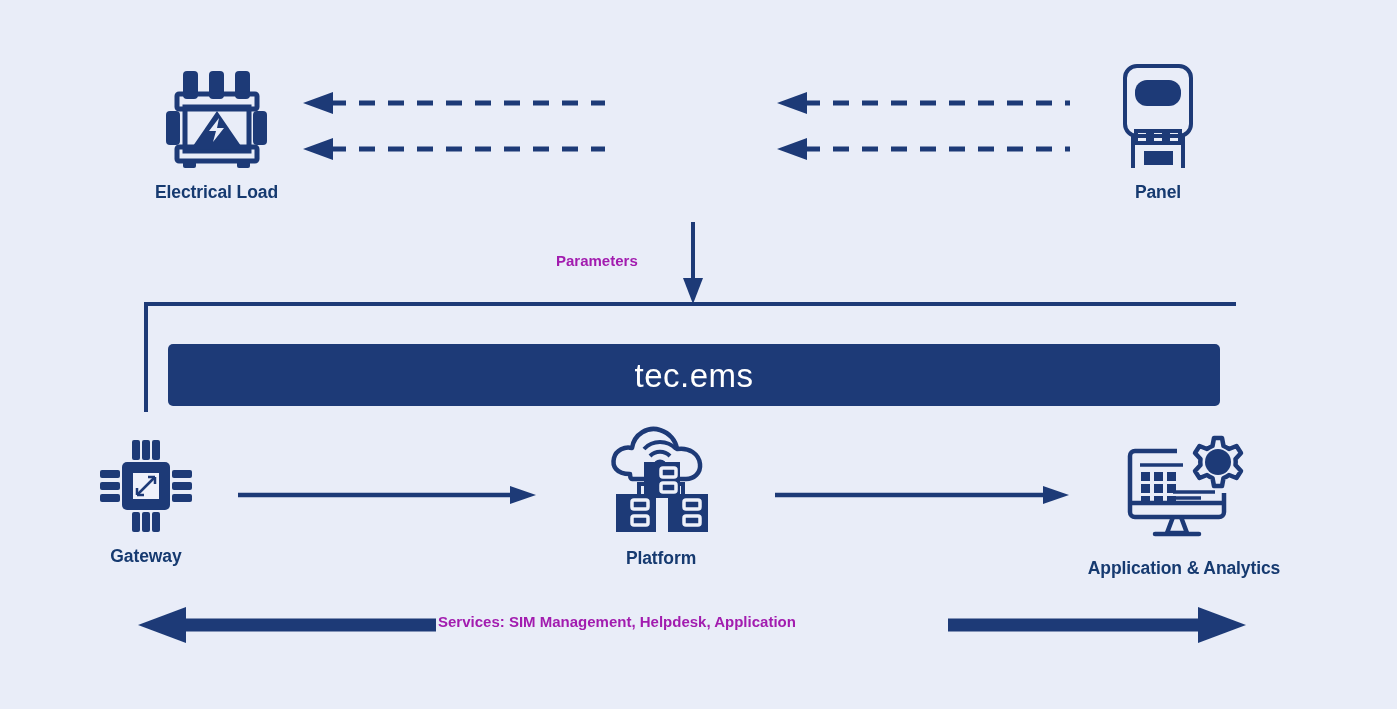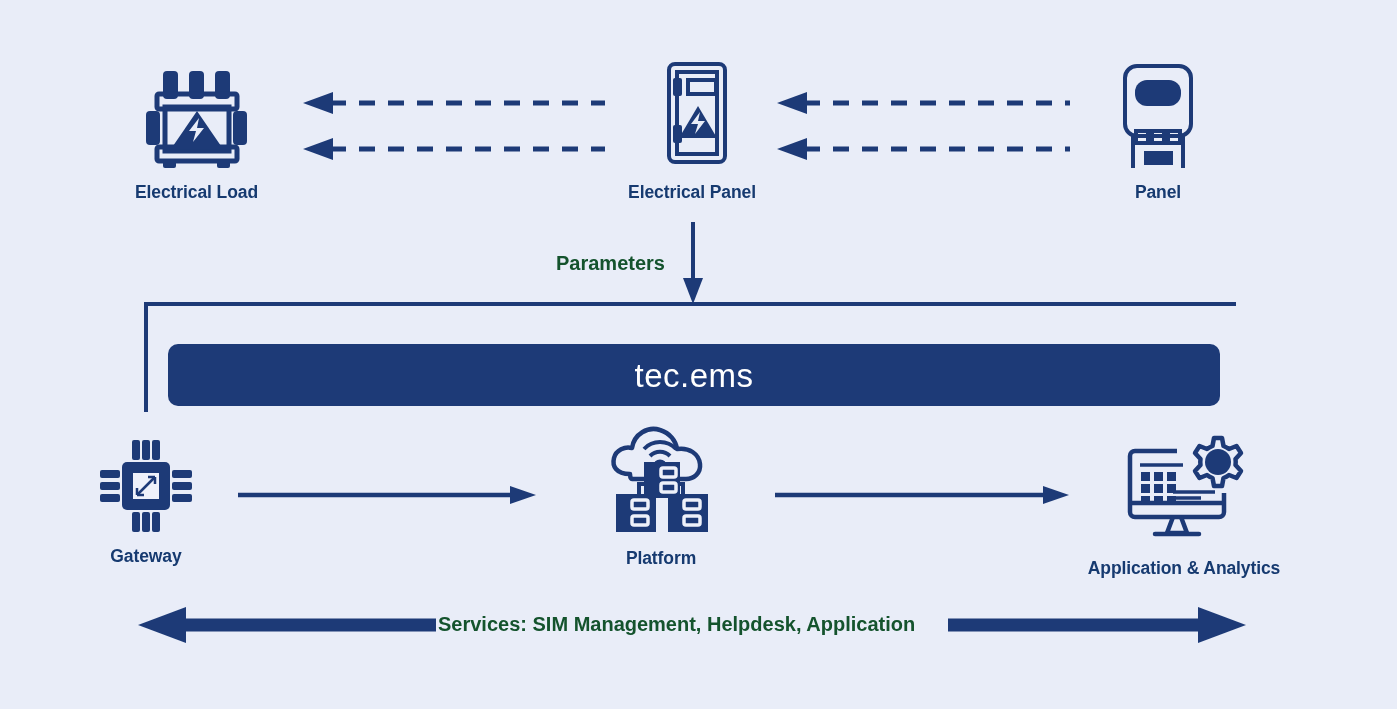--- a/index.html
+++ b/index.html
@@ -18,31 +18,31 @@
     font-size:17.5px;
     font-weight:bold;
     color:#163a70;
     letter-spacing:-0.1px;
     white-space:nowrap;
     text-align:center;
   }
   .edge{position:absolute;}
   .caption{
     position:absolute;
-    font-size:20px;
+    font-size:15px;
     font-weight:bold;
-    color:#14532d;
+    color:#a21caf;
     white-space:nowrap;
   }
   .banner{
     position:absolute;
     left:168px;top:344px;
     width:1052px;height:62px;
     background:#1d3a77;
-    border-radius:10px;
+    border-radius:5px;
     display:flex;align-items:center;justify-content:center;
   }
   .banner-text{
     color:#ffffff;
     font-size:33px;
     line-height:1;
     letter-spacing:0.5px;
     font-weight:normal;
     display:flex;align-items:baseline;
   }
@@ -54,21 +54,21 @@
     border-left:4px solid #1d3a77;
     border-top:4px solid #1d3a77;
     box-sizing:border-box;
   }
 </style>
 </head>
 <body>
 
 <div class="stage">
 
-  <div class="node" style="left:124px;top:58px;width:145px;">
+  <div class="node" style="left:144px;top:58px;width:145px;">
     <span class="node-icon">
       <svg width="108" height="110" viewBox="0 0 108 110">
         <g fill="#1d3a77">
           <rect x="20" y="13" width="15" height="28" rx="4"></rect>
           <rect x="46" y="13" width="15" height="28" rx="4"></rect>
           <rect x="72" y="13" width="15" height="28" rx="4"></rect>
           <rect x="14" y="36" width="80" height="15" rx="2" fill="none" stroke="#1d3a77" stroke-width="5"></rect>
           <rect x="3" y="53" width="14" height="34" rx="4"></rect>
           <rect x="90" y="53" width="14" height="34" rx="4"></rect>
           <rect x="22" y="49" width="64" height="44" fill="none" stroke="#1d3a77" stroke-width="5"></rect>
@@ -76,36 +76,20 @@
           <rect x="20" y="101" width="13" height="9" rx="2"></rect>
           <rect x="74" y="101" width="13" height="9" rx="2"></rect>
           <path d="M54 53 L78 88 L30 88 Z"></path>
           <path d="M56 60 L46 73 L53 73 L50 84 L61 70 L54 70 Z" fill="#e9edf8"></path>
         </g>
       </svg>
     </span>
     <div class="node-label">Electrical Load</div>
   </div>
 
-  <div class="node" style="left:618px;top:58px;width:148px;">
-    <span class="node-icon">
-      <svg width="80" height="110" viewBox="0 0 80 110">
-        <g fill="#1d3a77">
-          <rect x="17" y="6" width="56" height="98" rx="6" fill="none" stroke="#1d3a77" stroke-width="4"></rect>
-          <rect x="25" y="14" width="40" height="82" fill="none" stroke="#1d3a77" stroke-width="4"></rect>
-          <rect x="21" y="20" width="9" height="18" rx="2"></rect>
-          <rect x="21" y="67" width="9" height="18" rx="2"></rect>
-          <rect x="36" y="22" width="28" height="14" fill="none" stroke="#1d3a77" stroke-width="4"></rect>
-          <path d="M46 48 L65 80 L27 80 Z"></path>
-          <path d="M48 54 L39 66 L46 66 L43 76 L53 63 L46 63 Z" fill="#e9edf8"></path>
-        </g>
-      </svg>
-    </span>
-    <div class="node-label">Electrical Panel</div>
-  </div>
 
   <div class="node" style="left:1088px;top:58px;width:140px;">
     <span class="node-icon">
       <svg width="90" height="110" viewBox="0 0 90 110">
         <g fill="#1d3a77">
           <rect x="12" y="8" width="66" height="70" rx="12" fill="none" stroke="#1d3a77" stroke-width="4"></rect>
           <rect x="22" y="22" width="46" height="26" rx="12"></rect>
           <rect x="20" y="78" width="50" height="45" fill="none" stroke="#1d3a77" stroke-width="4"></rect>
           <rect x="23" y="73" width="12" height="12" fill="none" stroke="#1d3a77" stroke-width="4"></rect>
           <rect x="39" y="73" width="12" height="12" fill="none" stroke="#1d3a77" stroke-width="4"></rect>

